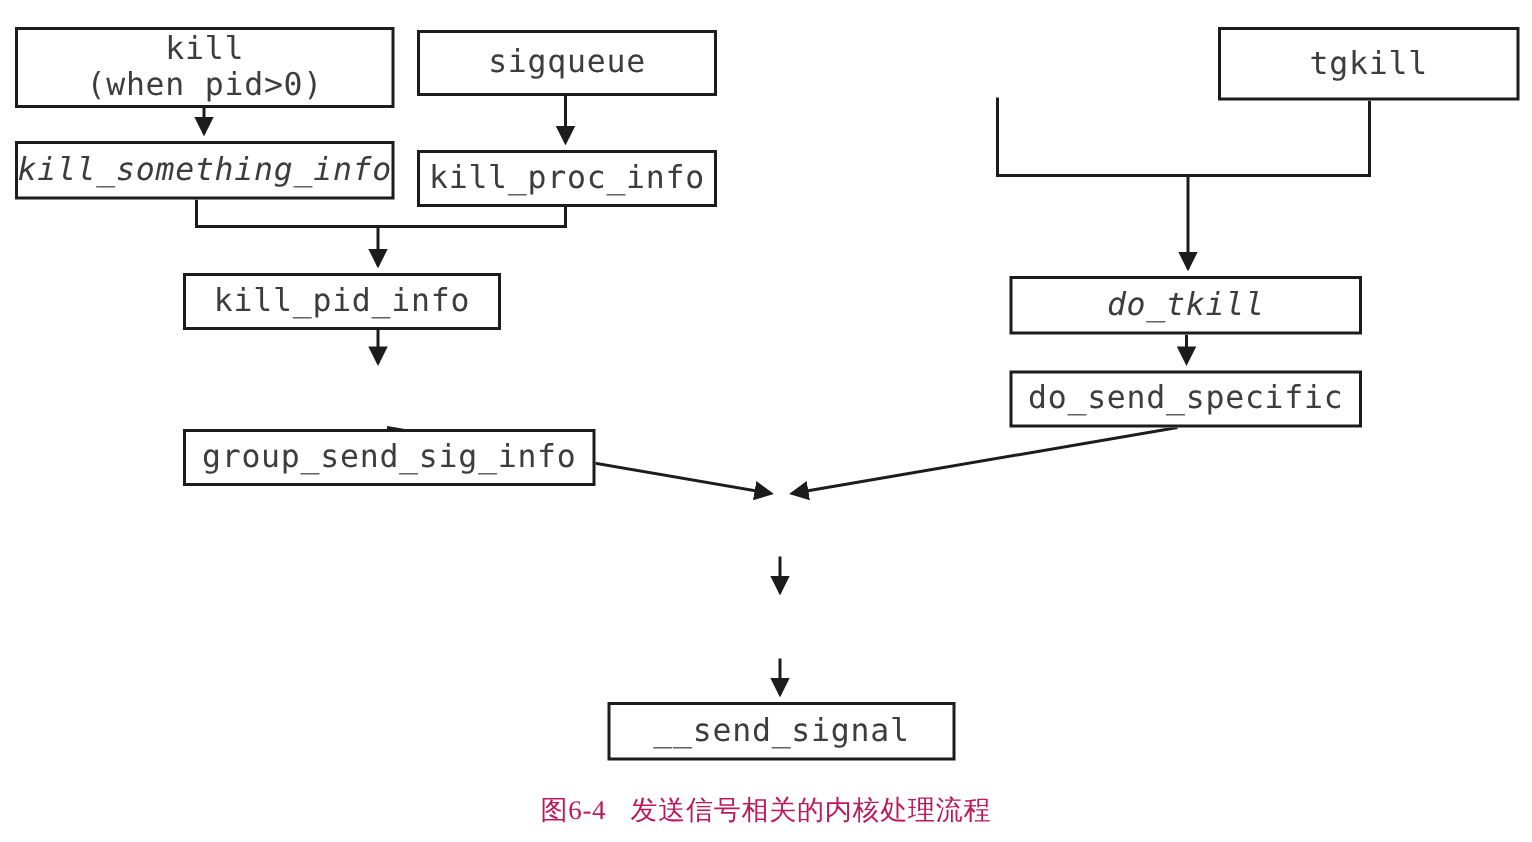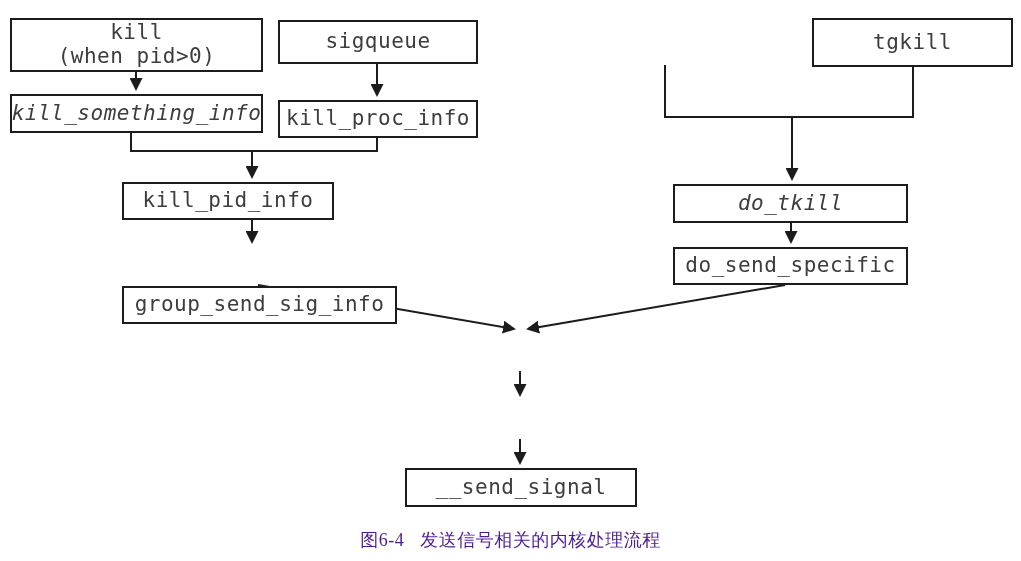--- a/index.html
+++ b/index.html
@@ -54,21 +54,21 @@
   .n-send-signal2        { left: 405px; top: 468px; width: 232px; height: 39px; }
 
   .caption {
     position: absolute;
     left: 0;
     top: 528px;
     width: 1021px;
     text-align: center;
     font-family: "Liberation Serif", "DejaVu Serif", serif;
     font-size: 18px;
-    color: #4c1d95;
+    color: #be185d;
     letter-spacing: 0.5px;
   }
   .caption .gap {
     display: inline-block;
     width: 16px;
   }
   .edge {
     stroke: #1c1c1c;
     stroke-width: 2;
     fill: none;

